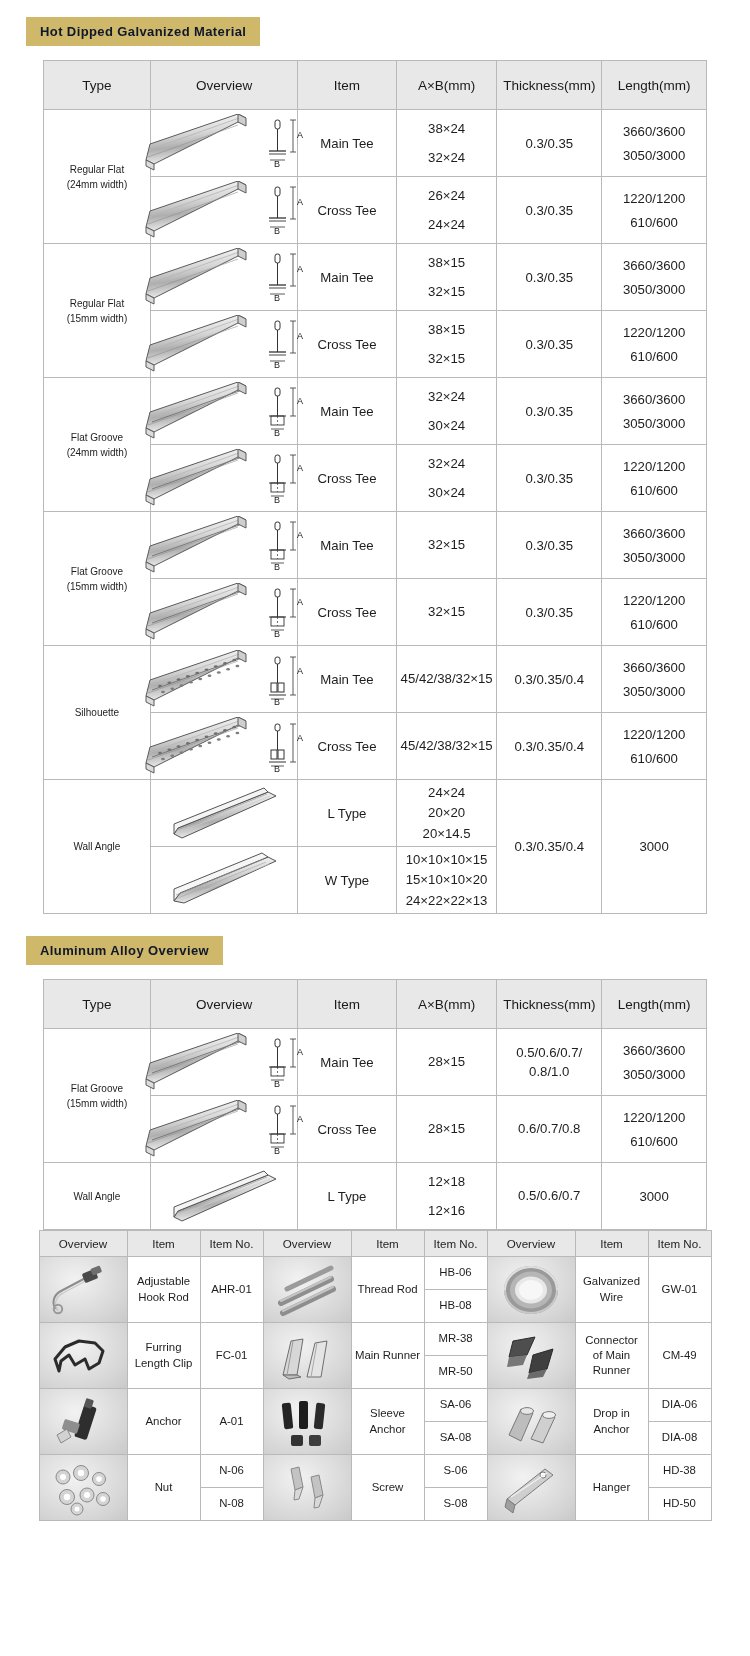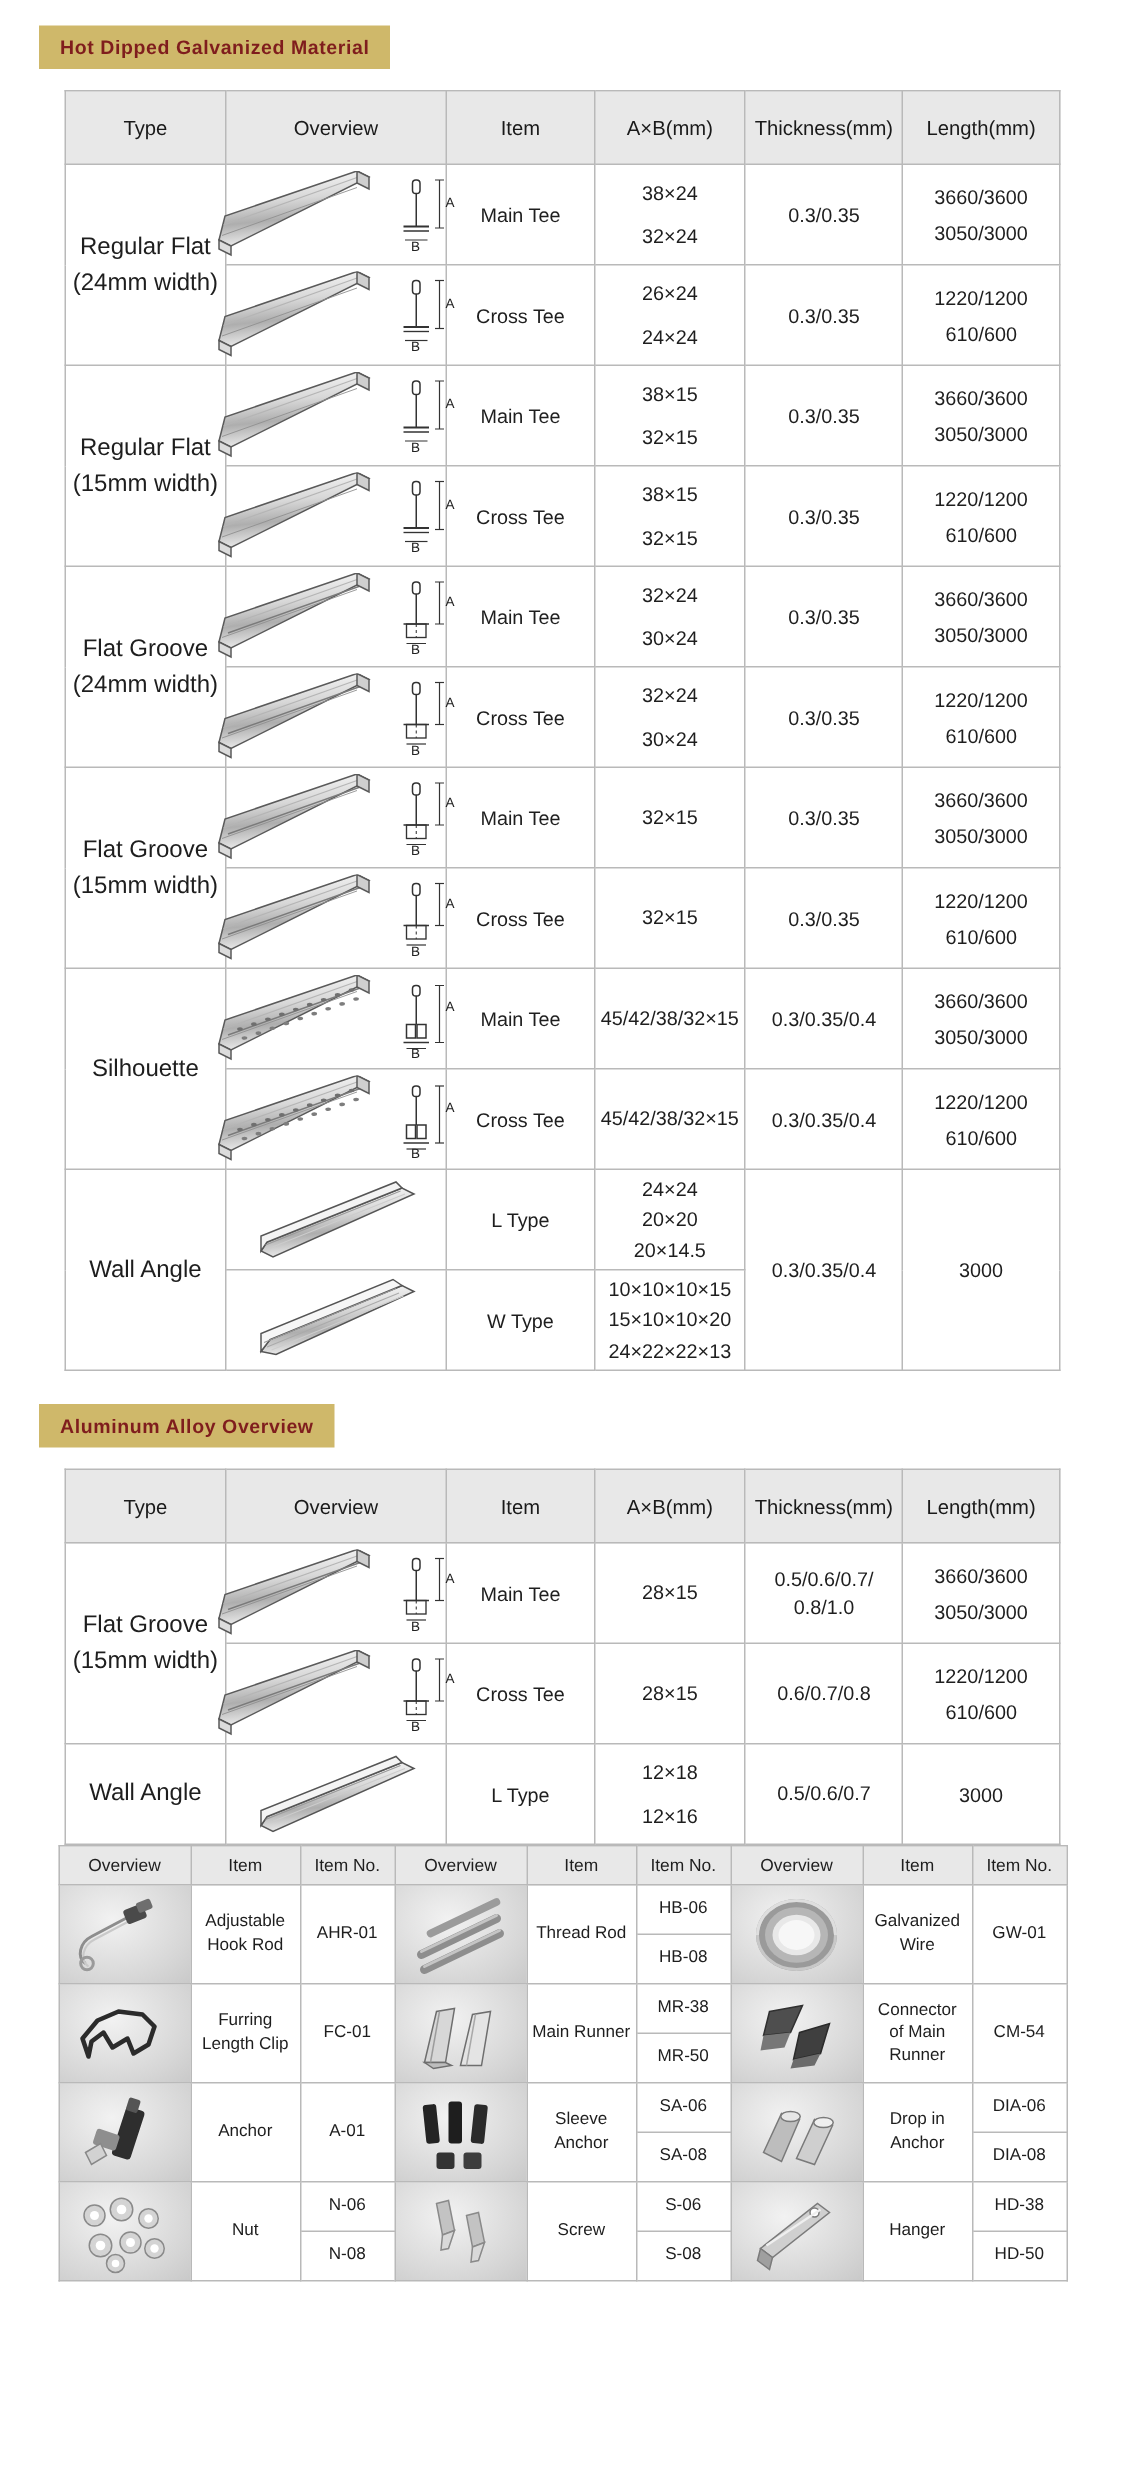--- a/index.html
+++ b/index.html
@@ -12,21 +12,21 @@
     font-family: "Liberation Sans", "DejaVu Sans", sans-serif;
     color: #1a1a1a;
     -webkit-font-smoothing: antialiased;
   }
   .page { width: 750px; padding: 0; position: relative; }
 
   
   .banner {
     display: inline-block;
     background: #cfb86a;
-    color: #7f1d1d;
+    color: #0f172a;
     font-size: 13px;
     font-weight: bold;
     letter-spacing: .4px;
     padding: 7px 14px 7px 14px;
     margin-left: 26px;
   }
   .banner-wrap { padding-top: 17px; padding-bottom: 14px; }
   .banner-wrap.tight { padding-top: 22px; }
 
   
@@ -45,21 +45,21 @@
     color: #1e1e1e;
     padding: 0;
   }
   table.spec thead th {
     background: #e8e8e8;
     height: 49px;
     font-weight: normal;
     font-size: 13.5px;
     color: #1a1a1a;
   }
-  table.spec td.type-cell { font-size: 16px; line-height: 1.5; }
+  table.spec td.type-cell { font-size: 10px; line-height: 1.5; }
   table.spec td.ov-cell { padding: 2px 0; }
   .dims { line-height: 1.45; }
   .dims .ln { display: block; }
   .dims.spread .ln { margin: 9px 0; }
   .dims.spread3 .ln { margin: 1px 0; }
   .len .ln { display: block; }
   .len.spread .ln { margin: 9px 0; }
 
   
   .c-type   { width: 103px; }
@@ -1115,21 +1115,21 @@
         <polygon points="40,30 60,24 54,44 36,48" fill="#3f3f3f" stroke="#2a2a2a"></polygon>
         <polygon points="36,48 54,44 50,52 34,54" fill="#6b6b6b"></polygon>
               </svg>
             </div>
           </td>
           <td rowspan="2">
             <div>Connector</div>
             <div>of Main</div>
             <div>Runner</div>
           </td>
-          <td rowspan="2">CM-54</td>
+          <td rowspan="2">CM-49</td>
         </tr>
         <tr>
           <td>MR-50</td>
         </tr>
         <tr>
           <td class="photo" rowspan="2">
             <div class="photo-inner">
               <svg width="76" height="62" viewBox="0 0 76 62">
                 <rect x="34" y="14" width="13" height="34" rx="2.5" fill="#2e2e2e" transform="rotate(18 40 31)"></rect>
         <rect x="18" y="30" width="16" height="11" rx="2" fill="#8e8e8e" transform="rotate(18 26 35)"></rect>

